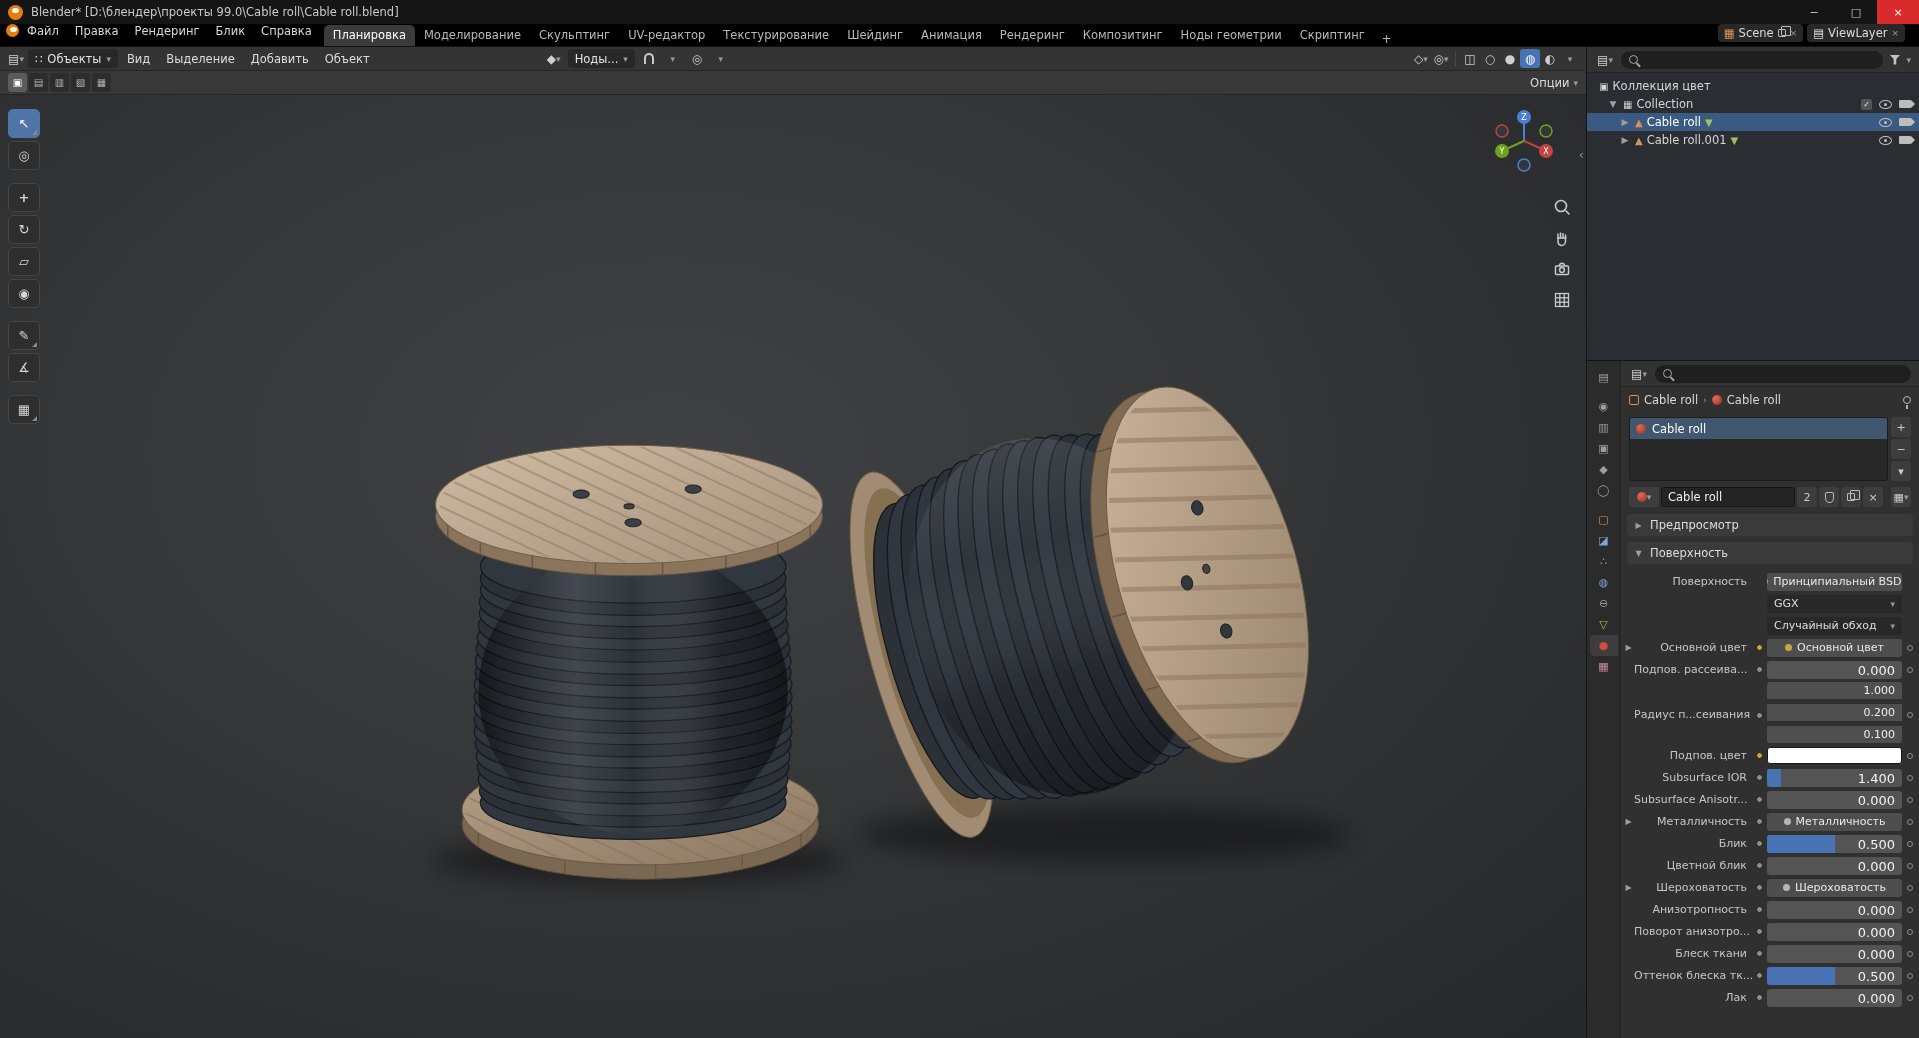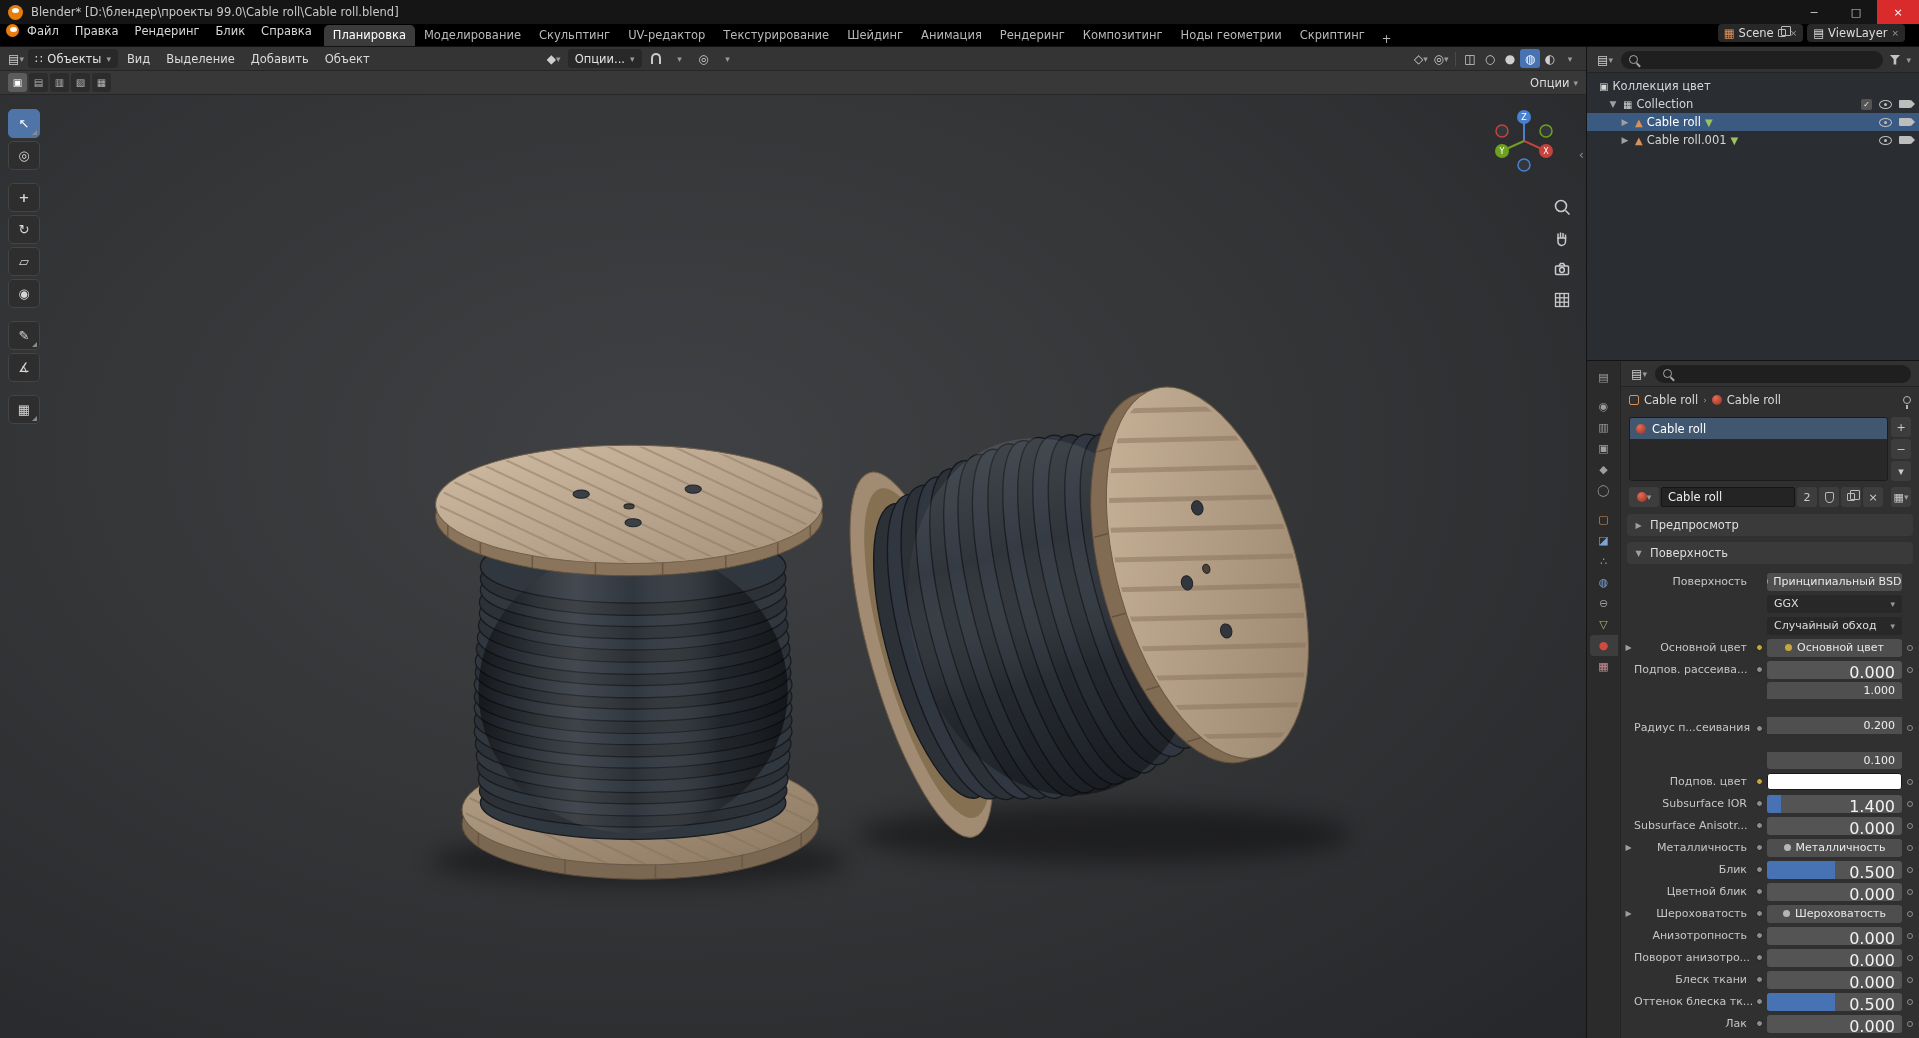--- a/index.html
+++ b/index.html
@@ -89,27 +89,27 @@
 .prow{display:flex;align-items:center;height:19px;margin:3px 0}
 .pexp{width:11px;color:#9f9f9f;font-size:8px;text-align:center;flex:0 0 auto}
 .plabel{width:118px;text-align:right;padding-right:5px;color:#c6c6c6;font-size:11px;white-space:nowrap;overflow:hidden;flex:0 0 auto}
 .socket{width:7px;height:7px;border-radius:50%;background:#8d8d8d;border:1px solid #1c1c1c;margin:0 4px;flex:0 0 auto}
 .socket.yellow{background:#c8a73c}
 .socket.none{visibility:hidden}
 .adot{width:6px;height:6px;border-radius:50%;border:1.5px solid #8d8d8d;margin-left:5px;flex:0 0 auto}
 .adot.none{visibility:hidden}
 .slider{position:relative;flex:1;height:18px;background:#545454;border-radius:3px;overflow:hidden}
 .slider .fill{position:absolute;left:0;top:0;bottom:0;background:#4772b3}
-.slider .val{position:absolute;right:7px;top:2px;font-size:16px;color:#f2f2f2}
+.slider .val{position:absolute;right:7px;top:2px;font-size:13px;color:#f2f2f2}
 .nbtn{flex:1;height:18px;background:#4e4e4e;border-radius:3px;display:flex;align-items:center;justify-content:center;gap:5px;font-size:11px;color:#e9e9e9;white-space:nowrap;overflow:hidden}
 .ndot{width:7px;height:7px;border-radius:50%;flex:0 0 auto}
 .ddown{flex:1;height:18px;background:#282828;border-radius:3px;display:flex;align-items:center;padding:0 7px;font-size:11px;color:#dedede}
 .ddown .chev{margin-left:auto}
 .prow.multi{height:auto;align-items:center}
-.mcol{flex:1;display:flex;flex-direction:column;gap:18px}
+.mcol{flex:1;display:flex;flex-direction:column;gap:5px}
 .mval{height:17px;background:#4f4f4f;display:flex;align-items:center;justify-content:flex-end;padding-right:7px;font-size:11px;color:#efefef}
 .mval:first-child{border-radius:3px 3px 0 0}.mval:last-child{border-radius:0 0 3px 3px}
 .swatch{flex:1;height:17px;background:#fff;border-radius:3px;border:1px solid #1a1a1a}
 
 
 .statusbar{height:17px;background:#232323;border-top:1px solid #121212;display:flex;align-items:center;gap:120px;padding:0 14px 0 44px;flex:0 0 auto;color:#9e9e9e}
 .hint{display:flex;align-items:center;gap:6px;white-space:nowrap}
 .version{margin-left:auto;color:#8a8a8a}
 
 
@@ -197,21 +197,21 @@
           <span>Объекты</span>
           <span class="chev">▾</span>
         </div>
         <span class="menu">Вид</span>
         <span class="menu">Выделение</span>
         <span class="menu">Добавить</span>
         <span class="menu">Объект</span>
         <div style="margin-left:165px;display:flex;align-items:center;gap:4px">
           <span class="hic">◆<span class="chev">▾</span></span>
           <div class="pill">
-            <span>Опции...</span>
+            <span>Ноды...</span>
               <span class="chev">▾</span>
           </div>
           <span class="hic">
               <span class="icon-magnet"></span>
             </span>
           <span class="hic">
               <span class="chev">▾</span>
             </span>
           <span class="hic">◎</span>
           <span class="hic">

